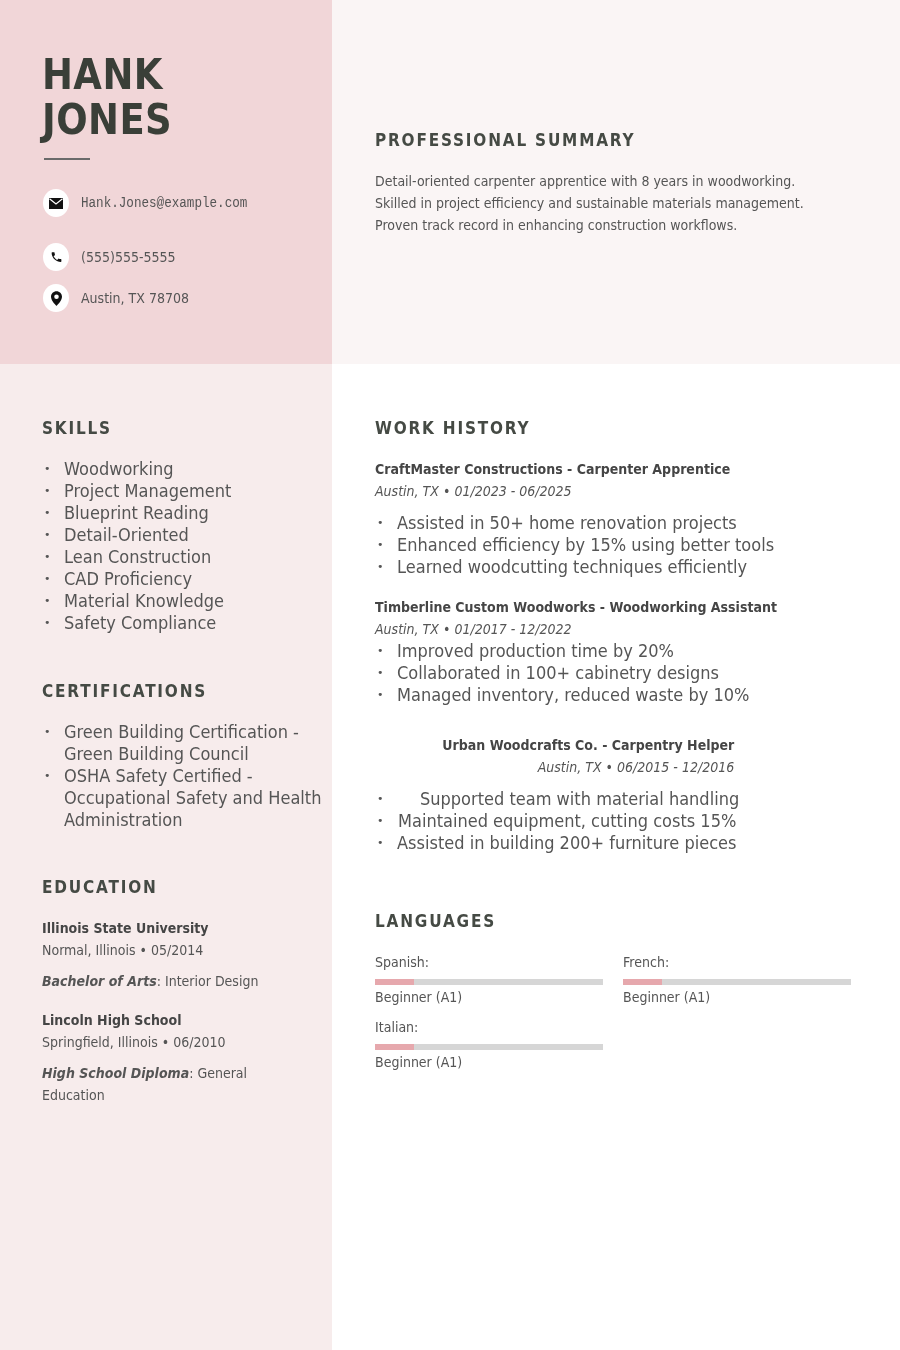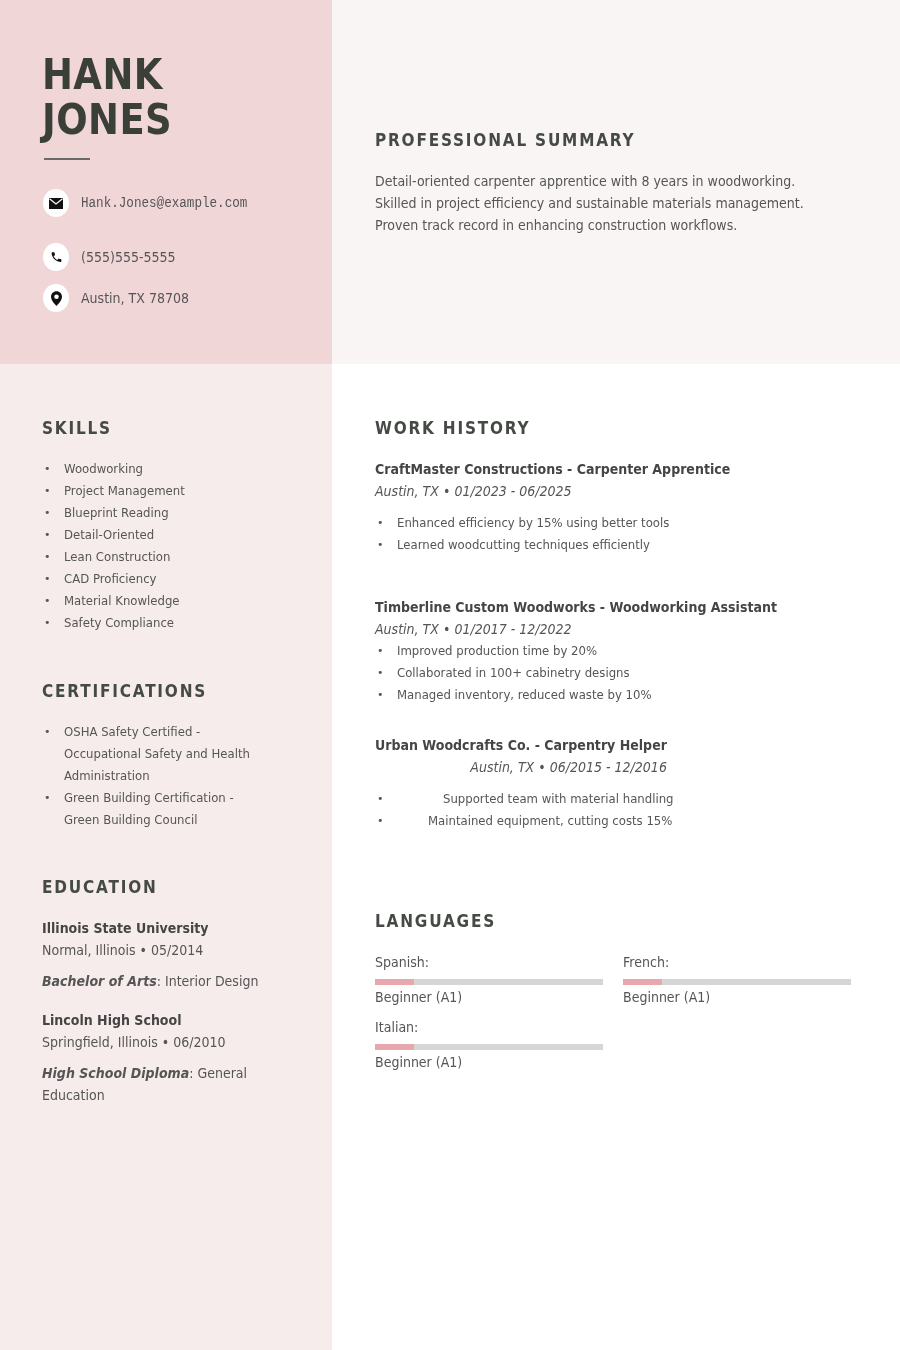--- a/index.html
+++ b/index.html
@@ -16,21 +16,21 @@
 
   .contact { position: absolute; left: 43px; display: flex; align-items: center; }
   .contact .ic { width: 26px; height: 28px; border-radius: 50%; background: #fff; display: flex; align-items: center; justify-content: center; margin-right: 12px; }
   .contact .txt { font-size: 14px; color: #555; transform: scaleX(0.9); transform-origin: left; white-space: nowrap; }
 
   .h { font-size: 17px; font-weight: bold; color: #454a44; letter-spacing: 2px; transform: scaleX(0.9); transform-origin: left; white-space: nowrap; }
   .t { font-size: 14px; color: #555; transform: scaleX(0.9); transform-origin: left; white-space: nowrap; line-height: 22px; }
 
   .abs { position: absolute; }
   ul.bul { list-style: none; }
-  ul.bul li { position: relative; padding-left: 22px; font-size: 13px; line-height: 22px; color: #555; }
+  ul.bul li { position: relative; padding-left: 22px; font-size: 18px; line-height: 22px; color: #555; }
   ul.bul li::before { content: "•"; position: absolute; left: 2px; top: 0; font-size: 11px; color: #555; }
   ul.bul li span { display: inline-block; transform: scaleX(0.9); transform-origin: left; white-space: nowrap; }
 
   .job-title { font-size: 14px; font-weight: bold; color: #454545; transform: scaleX(0.9); transform-origin: left; white-space: nowrap; line-height: 22px; }
   .job-meta { font-size: 14px; font-style: italic; color: #555; transform: scaleX(0.9); transform-origin: left; white-space: nowrap; line-height: 22px; }
 
   .edu-school { font-size: 14px; font-weight: bold; color: #454545; transform: scaleX(0.9); transform-origin: left; white-space: nowrap; line-height: 22px; }
 
   .lang { position: absolute; width: 228px; }
   .lang .lname { font-size: 14px; color: #555; line-height: 18px; transform: scaleX(0.9); transform-origin: left; white-space: nowrap; }
@@ -93,27 +93,27 @@
   <li><span>Detail-Oriented</span></li>
   <li><span>Lean Construction</span></li>
   <li><span>CAD Proficiency</span></li>
   <li><span>Material Knowledge</span></li>
   <li><span>Safety Compliance</span></li>
 </ul>
 
 <div class="abs h" style="left:42px; top:681px;">CERTIFICATIONS</div>
 <ul class="abs bul" style="left:42px; top:721px;">
   <li>
+    <span>Green Building Certification -</span><br>
+    <span>Green Building Council</span>
+  </li>
+  <li>
     <span>OSHA Safety Certified -</span><br>
     <span>Occupational Safety and Health</span><br>
     <span>Administration</span>
-  </li>
-  <li>
-    <span>Green Building Certification -</span><br>
-    <span>Green Building Council</span>
   </li>
 </ul>
 
 <div class="abs h" style="left:42px; top:877px;">EDUCATION</div>
 <div class="abs" style="left:42px; top:917px;">
   <div class="edu-school">Illinois State University</div>
   <div class="t">Normal, Illinois  •  05/2014</div>
   <div class="t" style="margin-top:9px;"><i style="font-weight:bold;">Bachelor of Arts</i><span>: Interior Design</span></div>
 </div>
 <div class="abs" style="left:42px; top:1009px;">
@@ -122,20 +122,21 @@
   <div class="t" style="margin-top:9px;"><i style="font-weight:bold;">High School Diploma</i><span>: General</span></div>
   <div class="t">Education</div>
 </div>
 
 <div class="abs h" style="left:375px; top:418px;">WORK HISTORY</div>
 
 <div class="abs" style="left:375px; top:458px;">
   <div class="job-title">CraftMaster Constructions - Carpenter Apprentice</div>
   <div class="job-meta">Austin, TX  •  01/2023 - 06/2025</div>
   <ul class="bul" style="margin-top:10px;">
+    <li><span>Assisted in 50+ home renovation projects</span></li>
     <li><span>Enhanced efficiency by 15% using better tools</span></li>
     <li><span>Learned woodcutting techniques efficiently</span></li>
   </ul>
 </div>
 
 <div class="abs" style="left:375px; top:596px;">
   <div class="job-title">Timberline Custom Woodworks - Woodworking Assistant</div>
   <div class="job-meta">Austin, TX  •  01/2017 - 12/2022</div>
   <ul class="bul" style="">
     <li><span>Improved production time by 20%</span></li>
@@ -143,20 +144,21 @@
     <li><span>Managed inventory, reduced waste by 10%</span></li>
   </ul>
 </div>
 
 <div class="abs" style="left:375px; top:734px;text-align:right;">
   <div class="job-title">Urban Woodcrafts Co. - Carpentry Helper</div>
   <div class="job-meta">Austin, TX  •  06/2015 - 12/2016</div>
   <ul class="bul" style="margin-top:10px;">
     <li><span>Supported team with material handling</span></li>
     <li><span>Maintained equipment, cutting costs 15%</span></li>
+    <li><span>Assisted in building 200+ furniture pieces</span></li>
   </ul>
 </div>
 
 <div class="abs h" style="left:375px; top:911px;">LANGUAGES</div>
 
 <div class="lang" style="left:375px; top:953px;">
   <div class="lname">Spanish:</div>
   <div class="bar">
       <div class="fill" style="width:17%;"></div>
     </div>

